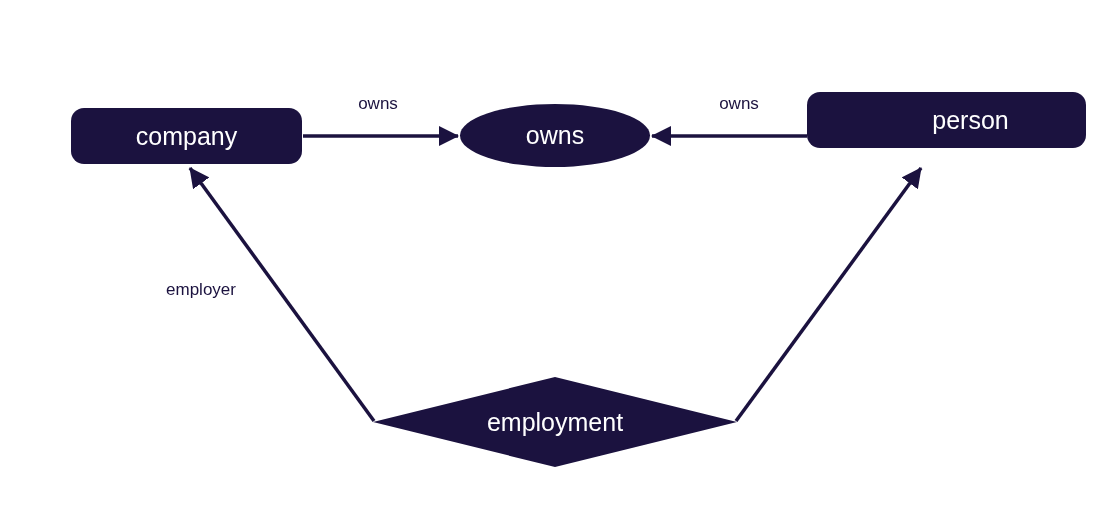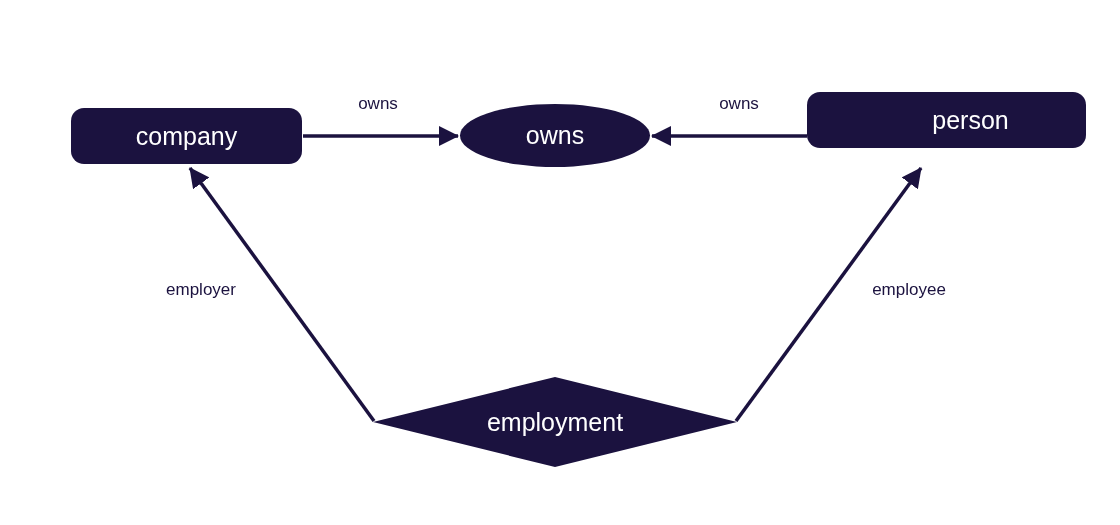--- a/index.html
+++ b/index.html
@@ -68,15 +68,14 @@
   <div class="node node-diamond" style="left:373px;top:377px;width:364px;height:90px;">
     <span>employment</span>
   </div>
 
   <div class="edge-label" style="left:378px;top:103px;">owns</div>
 
   <div class="edge-label" style="left:739px;top:103px;">owns</div>
 
   <div class="edge-label" style="left:201px;top:289px;">employer</div>
 
-  <div class="edge-label" style="left:909px;top:289px;">employee</div>
 
 </div>
 
 </body></html>

